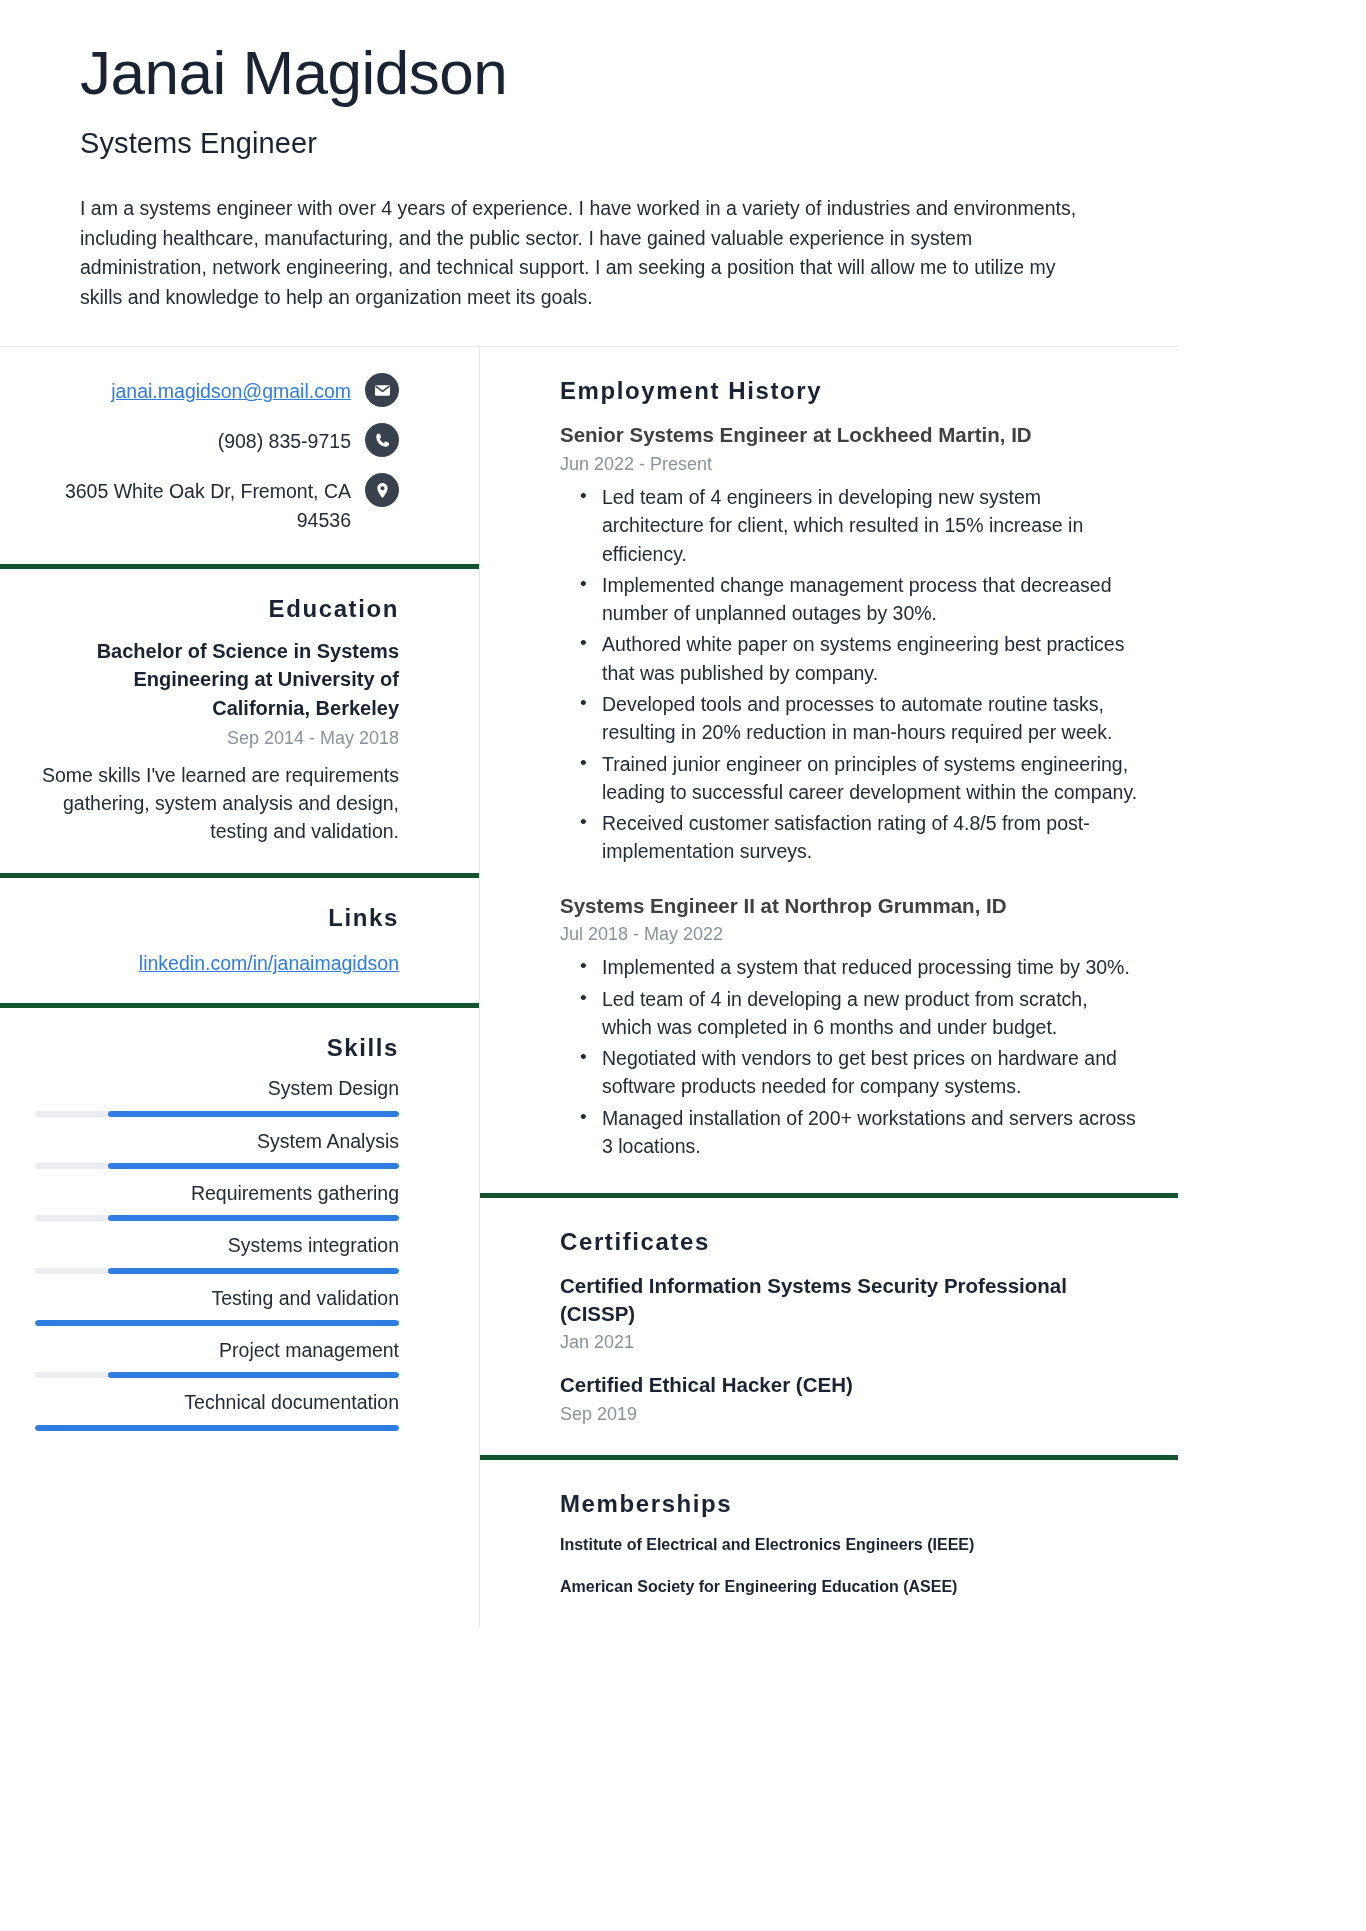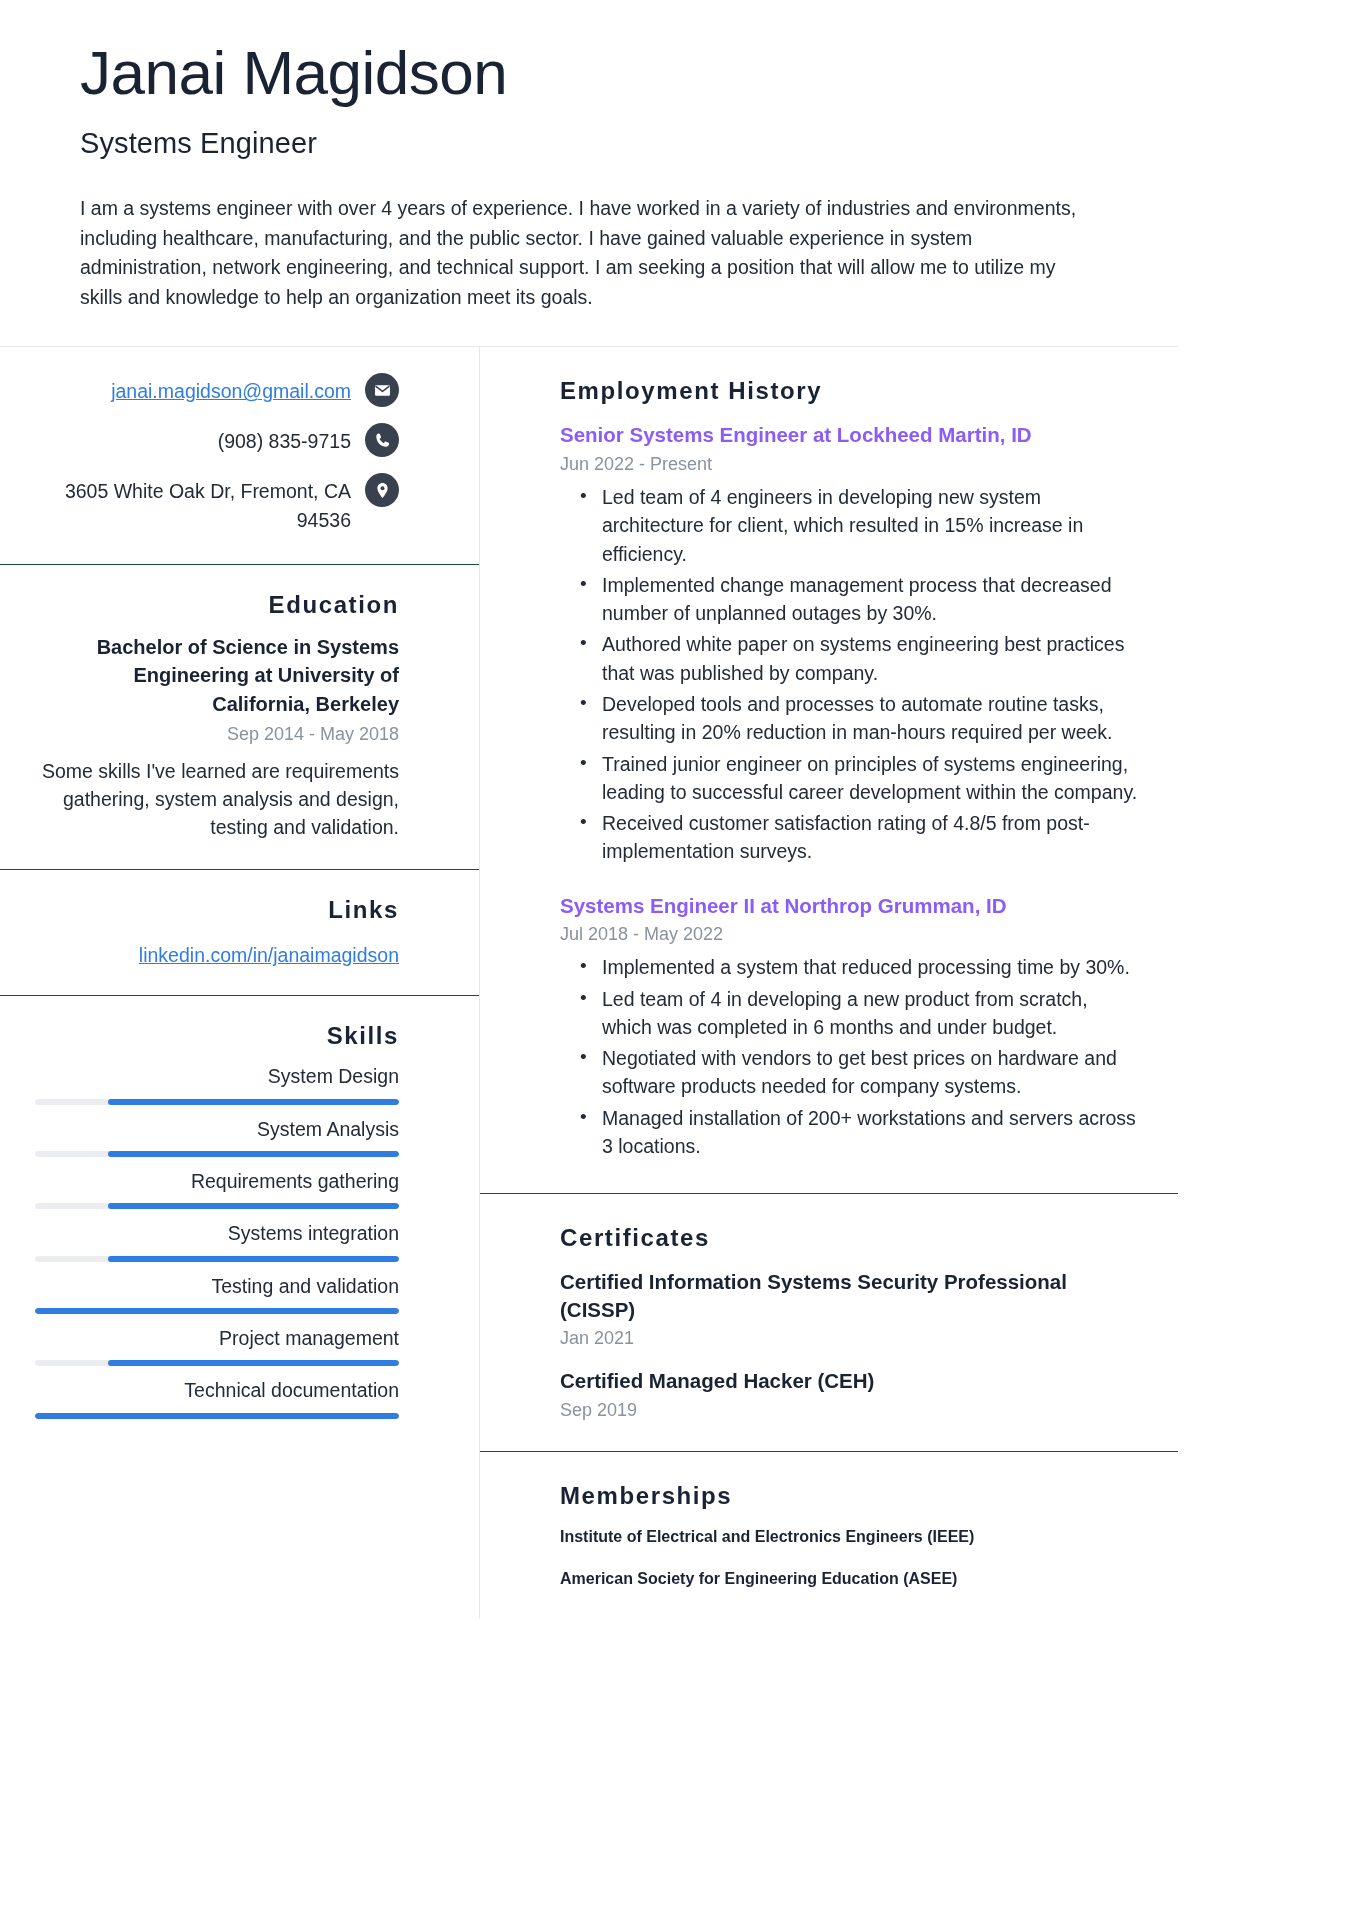--- a/index.html
+++ b/index.html
@@ -56,21 +56,21 @@
     width: 480px;
     flex: 0 0 480px;
     border-right: 1px solid #e6e8ec;
   }
   .col-right {
     flex: 1 1 auto;
   }
 
   .block {
     padding: 28px 80px 26px 80px;
-    border-bottom: 1px solid #14532d;
+    border-bottom: 5px solid #14532d;
   }
   .block:last-child { border-bottom: none; }
 
   .col-left .block {
     text-align: right;
     padding: 26px 80px 28px 35px;
   }
   .col-right .block {
     padding: 30px 40px 30px 80px;
   }
@@ -168,21 +168,21 @@
     background: #2f7de1;
     border-radius: 3px;
   }
 
   
   .job { margin-bottom: 26px; }
   .job:last-child { margin-bottom: 0; }
   .job-head {
     font-size: 20.5px;
     font-weight: 700;
-    color: #8b5cf6;
+    color: #404040;
     line-height: 1.35;
   }
   .job-date {
     font-size: 18px;
     color: #8a929e;
     margin-top: 5px;
   }
   .job-bullets {
     margin-top: 8px;
     padding-left: 42px;
@@ -372,21 +372,21 @@
       </div>
 
       <div class="block">
         <div class="sec-title">Certificates</div>
         <div id="certs-list">
             <div class="cert">
               <div class="cert-name">Certified Information Systems Security Professional (CISSP)</div>
               <div class="cert-date">Jan 2021</div>
             </div>
             <div class="cert">
-              <div class="cert-name">Certified Managed Hacker (CEH)</div>
+              <div class="cert-name">Certified Ethical Hacker (CEH)</div>
               <div class="cert-date">Sep 2019</div>
             </div>
           </div>
       </div>
 
       <div class="block spacer-block">
         <div class="sec-title">Memberships</div>
         <div id="mems-list">
             <div class="mem">Institute of Electrical and Electronics Engineers (IEEE)</div>
             <div class="mem">American Society for Engineering Education (ASEE)</div>

